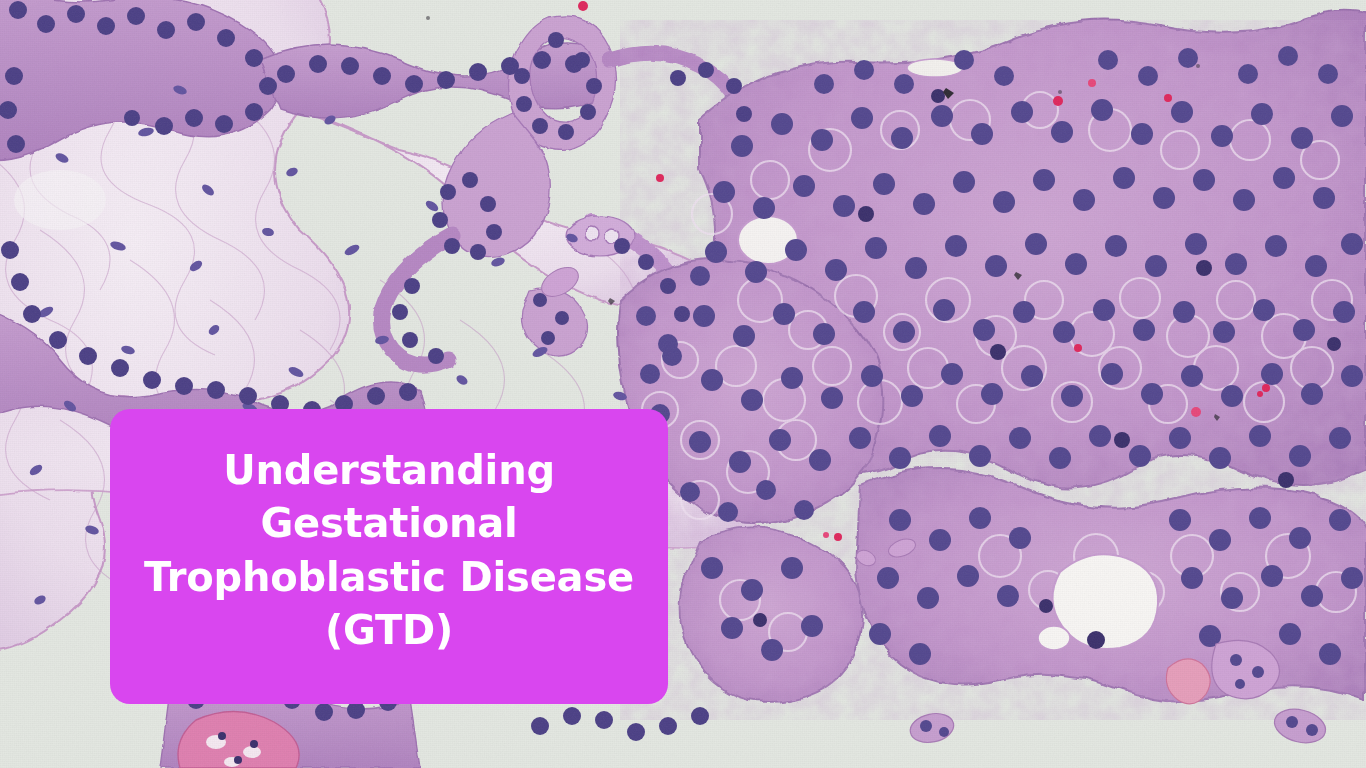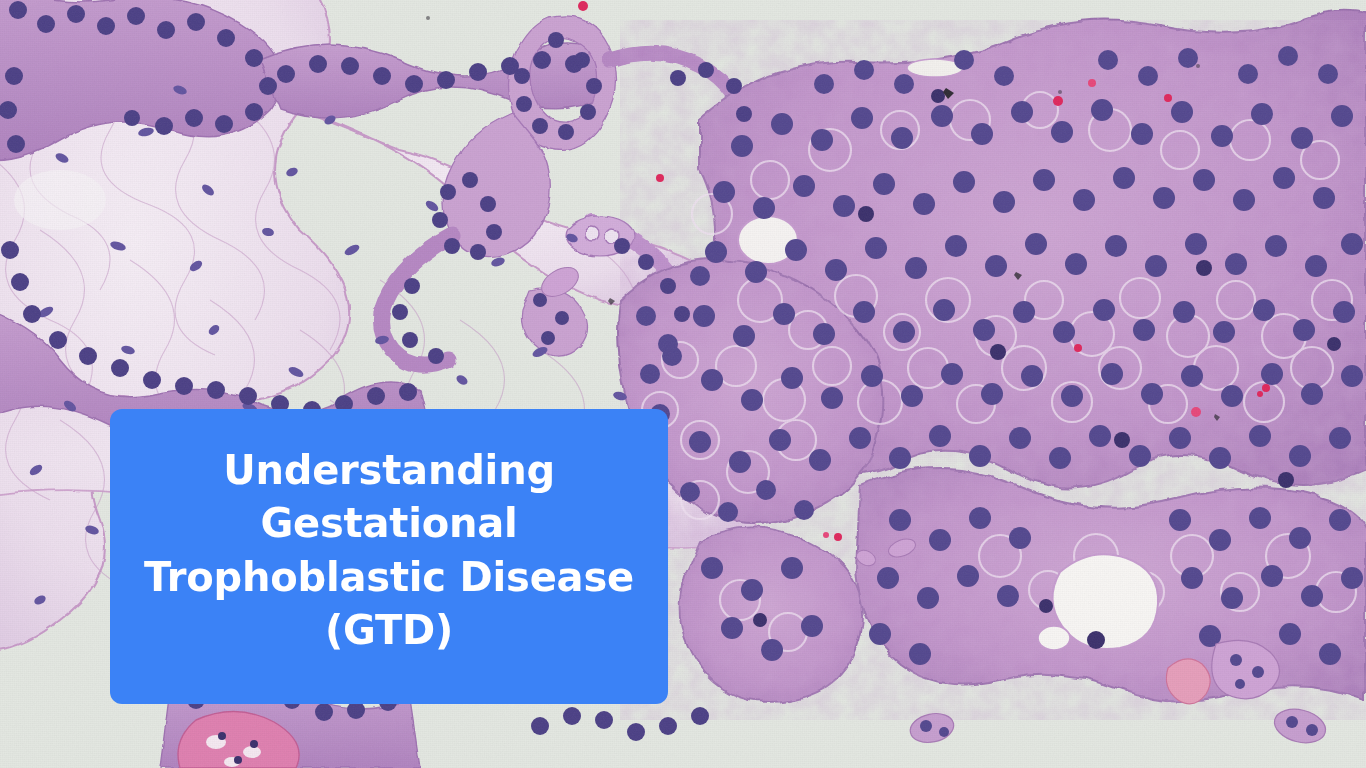--- a/index.html
+++ b/index.html
@@ -41,22 +41,22 @@
     mix-blend-mode: multiply;
   }
 
   
   #title-card {
     position: absolute;
     left: 110px;
     top: 409px;
     width: 558px;
     height: 295px;
-    border-radius: 12px;
-    background: #3b82f6;
+    border-radius: 20px;
+    background: #d946ef;
     display: flex;
     flex-direction: column;
     align-items: center;
     justify-content: center;
     box-sizing: border-box;
     padding: 6px 16px 18px 16px;
   }
 
   #title-text {
     margin: 0;

